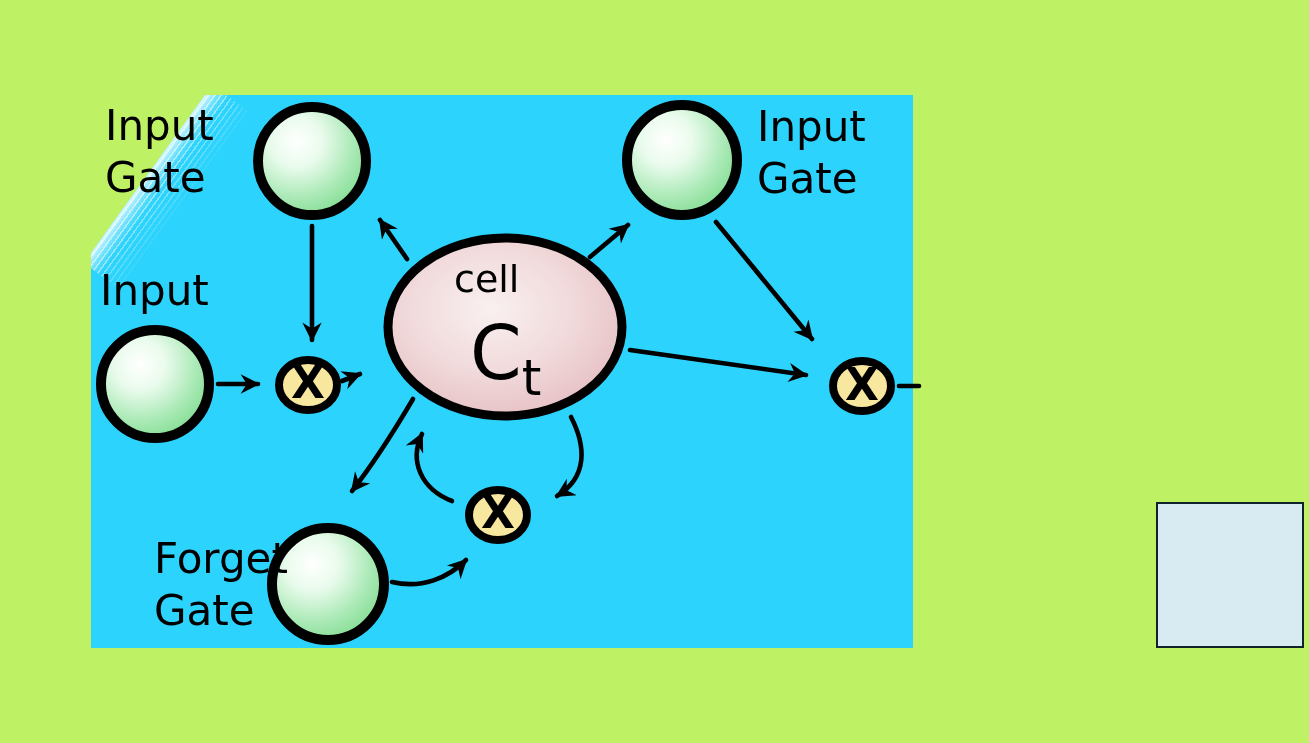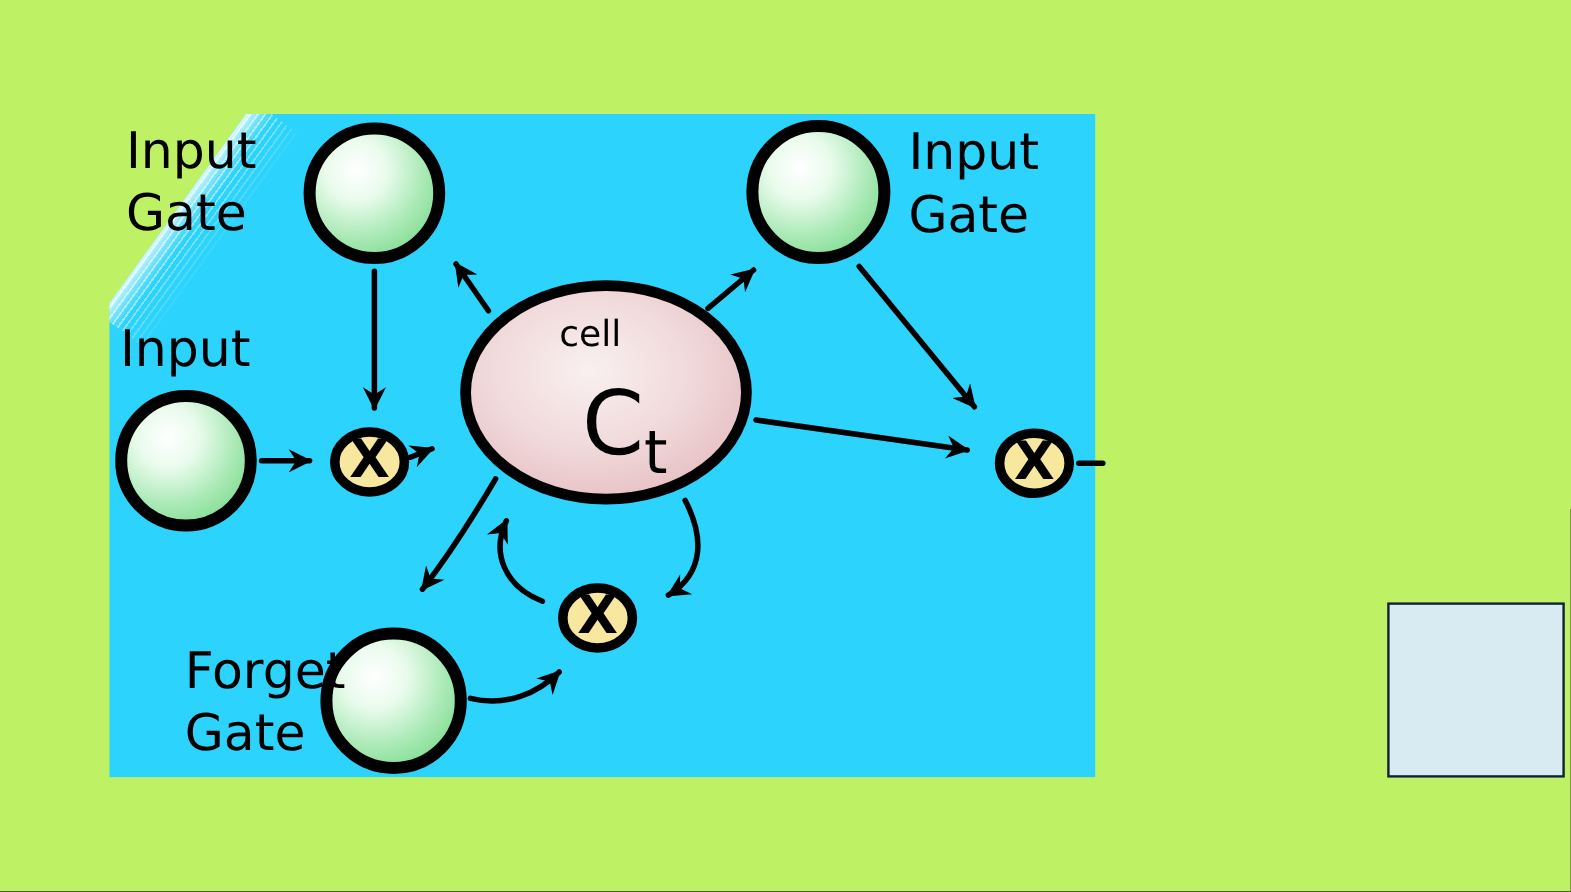--- a/index.html
+++ b/index.html
@@ -22,22 +22,22 @@
       repeating-linear-gradient(to top, rgba(255,255,255,.75) 0 1.5px, rgba(44,211,252,0) 1.5px 5px);
     -webkit-mask-image:linear-gradient(to top,#000 50%,transparent 100%);
     mask-image:linear-gradient(to top,#000 50%,transparent 100%);
   }
   svg.shapes{position:absolute;left:0;top:0;}
   .lbl{position:absolute;font-size:42px;line-height:52px;white-space:nowrap;}
   .sym{
     position:absolute;transform:translate(-50%,-54%);
     font-size:44px;font-weight:700;line-height:1;
   }
-  .cell-word{position:absolute;left:466px;top:258px;font-size:30px;line-height:42px;}
-  .cell-state{position:absolute;left:485px;top:316px;white-space:nowrap;}
+  .cell-word{position:absolute;left:454px;top:258px;font-size:38px;line-height:42px;}
+  .cell-state{position:absolute;left:470px;top:316px;white-space:nowrap;}
   .cell-state .bigC{font-size:74px;line-height:74px;}
   .cell-state .subT{font-size:50px;line-height:50px;vertical-align:-16px;}
   .lstm-title{position:absolute;left:676px;top:531px;font-size:80px;line-height:80px;letter-spacing:-2px;}
   .output-box{
     position:absolute;left:1156px;top:502px;width:148px;height:146px;
     background:#d9ebf2;border:2px solid #10222b;box-sizing:border-box;
   }
 </style>
 </head>
 <body>

